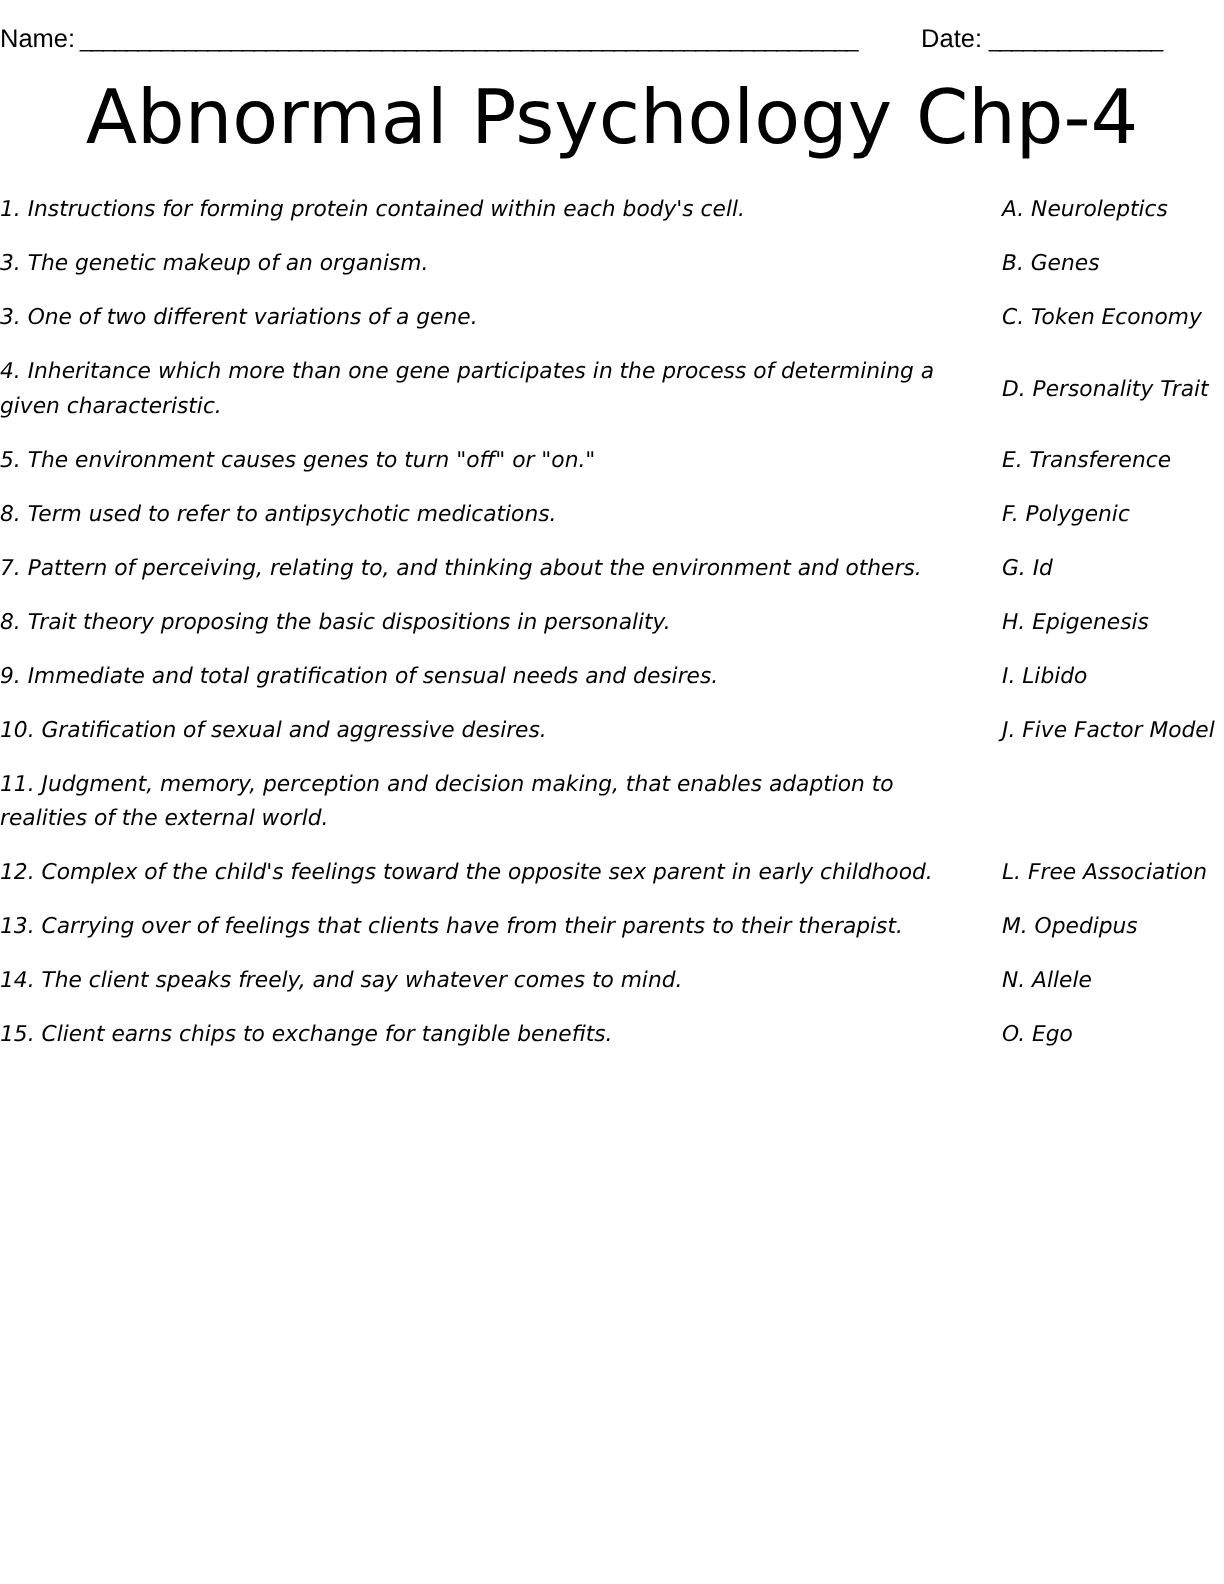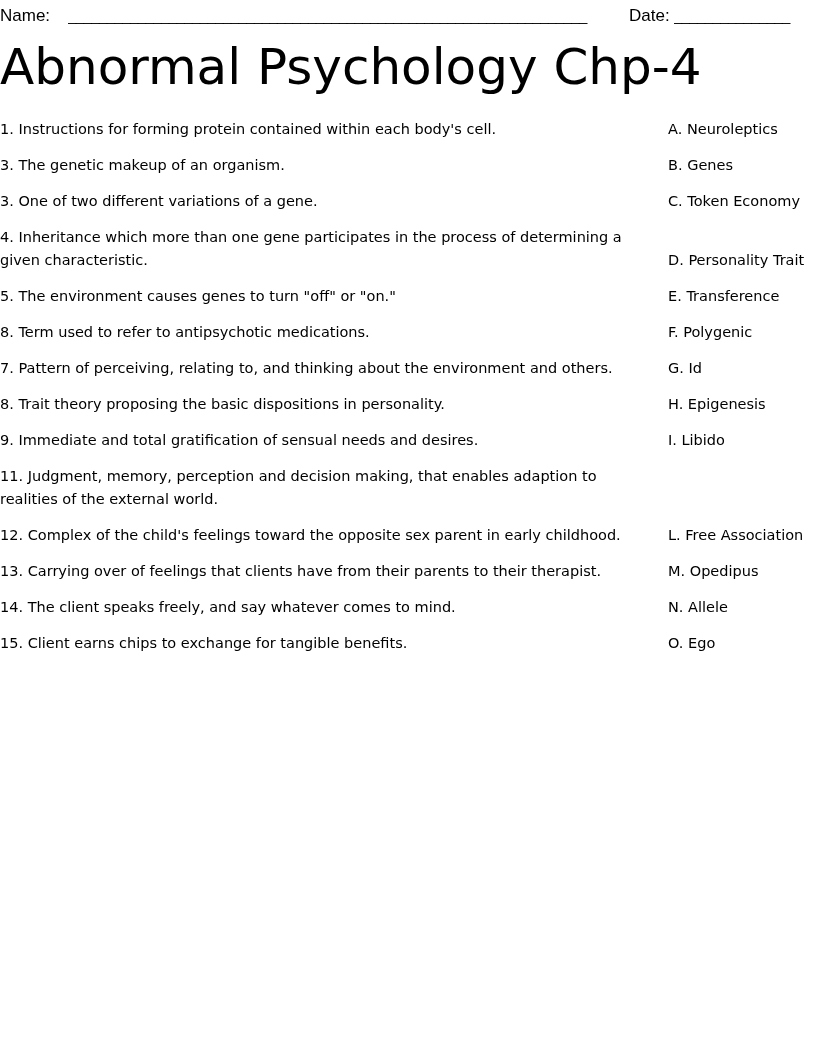--- a/index.html
+++ b/index.html
@@ -23,65 +23,66 @@
     overflow: hidden;
   }
 
   
   .namedate {
     display: flex;
     align-items: baseline;
     font-family: "Liberation Sans", sans-serif;
     font-size: 17px;
     line-height: 20px;
-    padding-top: 6px;
+    padding-top: 16px;
     white-space: nowrap;
   }
   .nd-label {
     font-size: 17px;
     letter-spacing: 0px;
   }
   .nd-rule {
     font-family: "Liberation Sans", sans-serif;
     font-size: 15px;
     letter-spacing: -0.6px;
     overflow: hidden;
     display: inline-block;
     vertical-align: baseline;
   }
   .nd-rule.name-rule {
     width: 545px;
-    margin-left: 18px;
+    margin-left: 3px;
   }
   .nd-rule.date-rule {
     width: 120px;
     margin-left: 4px;
   }
   .nd-gap { width: 16px; display: inline-block; }
 
   
   .title {
-    text-align: left;
+    text-align: center;
     font-family: "DejaVu Sans", sans-serif;
     font-weight: 400;
     font-size: 50px;
     line-height: 58px;
     margin: 12px 0 0 0;
     letter-spacing: 0px;
     white-space: nowrap;
   }
 
   
   .matching {
     margin-top: 22px;
   }
   .row {
     display: flex;
-    align-items: flex-end;
+    align-items: center;
     margin-bottom: 13px;
+    font-style: italic;
   }
   .q-cell {
     width: 650px;
     flex: 0 0 650px;
     font-family: "DejaVu Sans", sans-serif;
     font-size: 14.5px;
     line-height: 23px;
     text-align: left;
     word-wrap: break-word;
   }
@@ -141,20 +142,24 @@
       </div>
       <div class="row">
         <div class="q-cell">8. Trait theory proposing the basic dispositions in personality.</div>
         <div class="a-cell">H. Epigenesis</div>
       </div>
       <div class="row">
         <div class="q-cell">9. Immediate and total gratification of sensual needs and desires.</div>
         <div class="a-cell">I. Libido</div>
       </div>
       <div class="row">
+        <div class="q-cell">10. Gratification of sexual and aggressive desires.</div>
+        <div class="a-cell">J. Five Factor Model</div>
+      </div>
+      <div class="row">
         <div class="q-cell">11. Judgment, memory, perception and decision making, that enables adaption to realities of the external world.</div>
       </div>
       <div class="row">
         <div class="q-cell">12. Complex of the child's feelings toward the opposite sex parent in early childhood.</div>
         <div class="a-cell">L. Free Association</div>
       </div>
       <div class="row">
         <div class="q-cell">13. Carrying over of feelings that clients have from their parents to their therapist.</div>
         <div class="a-cell">M. Opedipus</div>
       </div>

